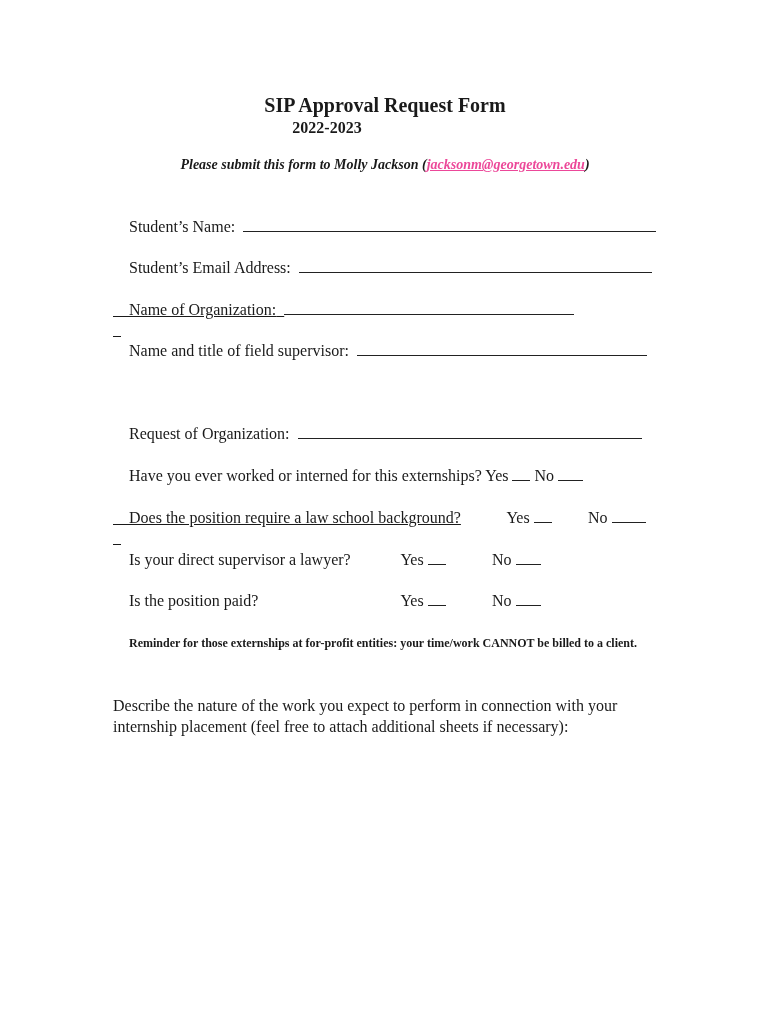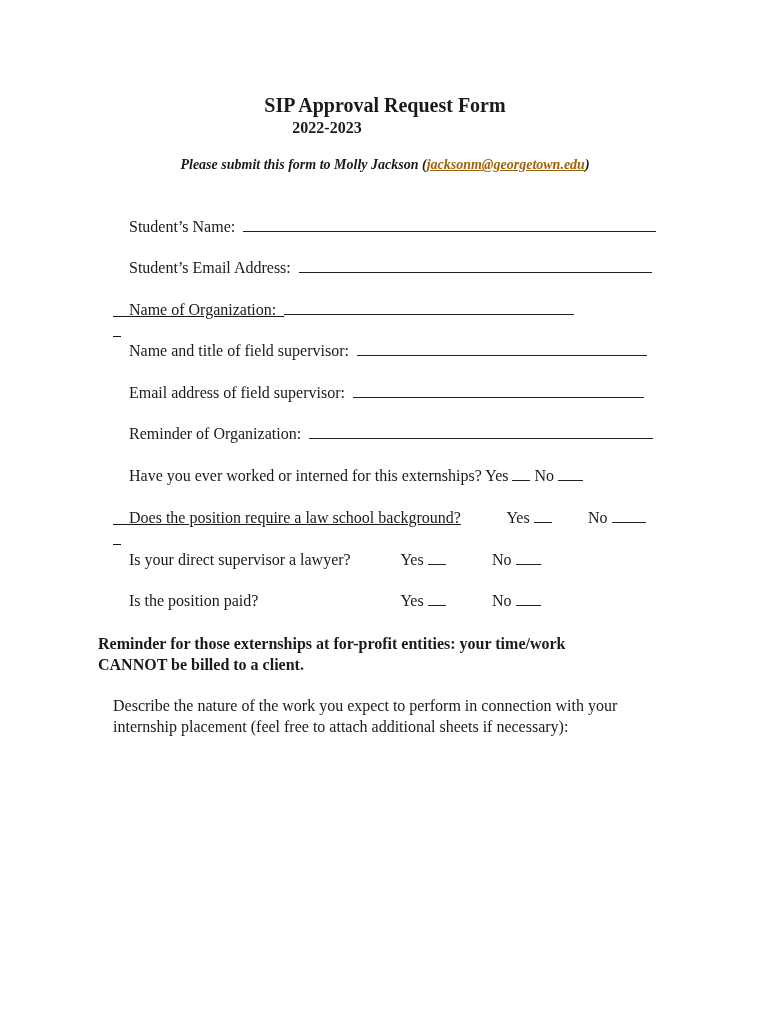--- a/index.html
+++ b/index.html
@@ -43,21 +43,21 @@
       position: absolute;
       left: 0; width: 770px;
       top: 156px;
       text-align: center;
       font-size: 14px;
       font-style: italic;
       font-weight: bold;
       line-height: 18px;
     }
     .submit-note a {
-      color: #a16207;
+      color: #ec4899;
       text-decoration: underline;
     }
     .field {
       position: absolute;
       left: 113px;
       font-size: 16px;
       line-height: 20px;
       white-space: pre;
     }
     .blank {
@@ -67,26 +67,27 @@
       vertical-align: baseline;
     }
     .yn {
       position: absolute;
       font-size: 16px;
       line-height: 20px;
       white-space: pre;
     }
     .reminder {
       position: absolute;
-      left: 98px;
+      left: 113px;
       top: 633px;
       width: 540px;
-      font-size: 16px;
+      font-size: 12px;
       font-weight: bold;
       line-height: 21px;
+      text-align: center;
     }
     .describe {
       position: absolute;
       left: 113px;
       top: 695px;
       width: 560px;
       font-size: 16px;
       line-height: 21px;
     }
   </style>
@@ -111,26 +112,23 @@
   </div>
 
   <div class="field" style="top:280px;text-decoration:underline;">
     <span>Name of Organization:</span>  <span class="blank" style="width:290px;"></span>
   </div>
 
   <div class="field" style="top:321px;">
     <span>Name and title of field supervisor:</span>  <span class="blank" style="width:290px;"></span>
   </div>
 
-  <div class="field" style="top:363px;">
-    <span>Email address of field supervisor:</span>  <span class="blank" style="width:291px;"></span>
-  </div>
 
   <div class="field" style="top:404px;">
-    <span>Reminder of Organization:</span>  <span class="blank" style="width:344px;"></span>
+    <span>Request of Organization:</span>  <span class="blank" style="width:344px;"></span>
   </div>
 
   <div class="field" style="top:446px;">
     <span>Have you ever worked or interned for this externships?</span> <span>Yes</span> <span class="blank" style="width:18px;"></span> <span>No</span> <span class="blank" style="width:25px;"></span>
   </div>
 
   <div class="field" style="top:488px;text-decoration:underline;">
     <span>Does the position require a law school background?</span>
   </div>
   <div class="yn" style="left:491px; top:488px;">

